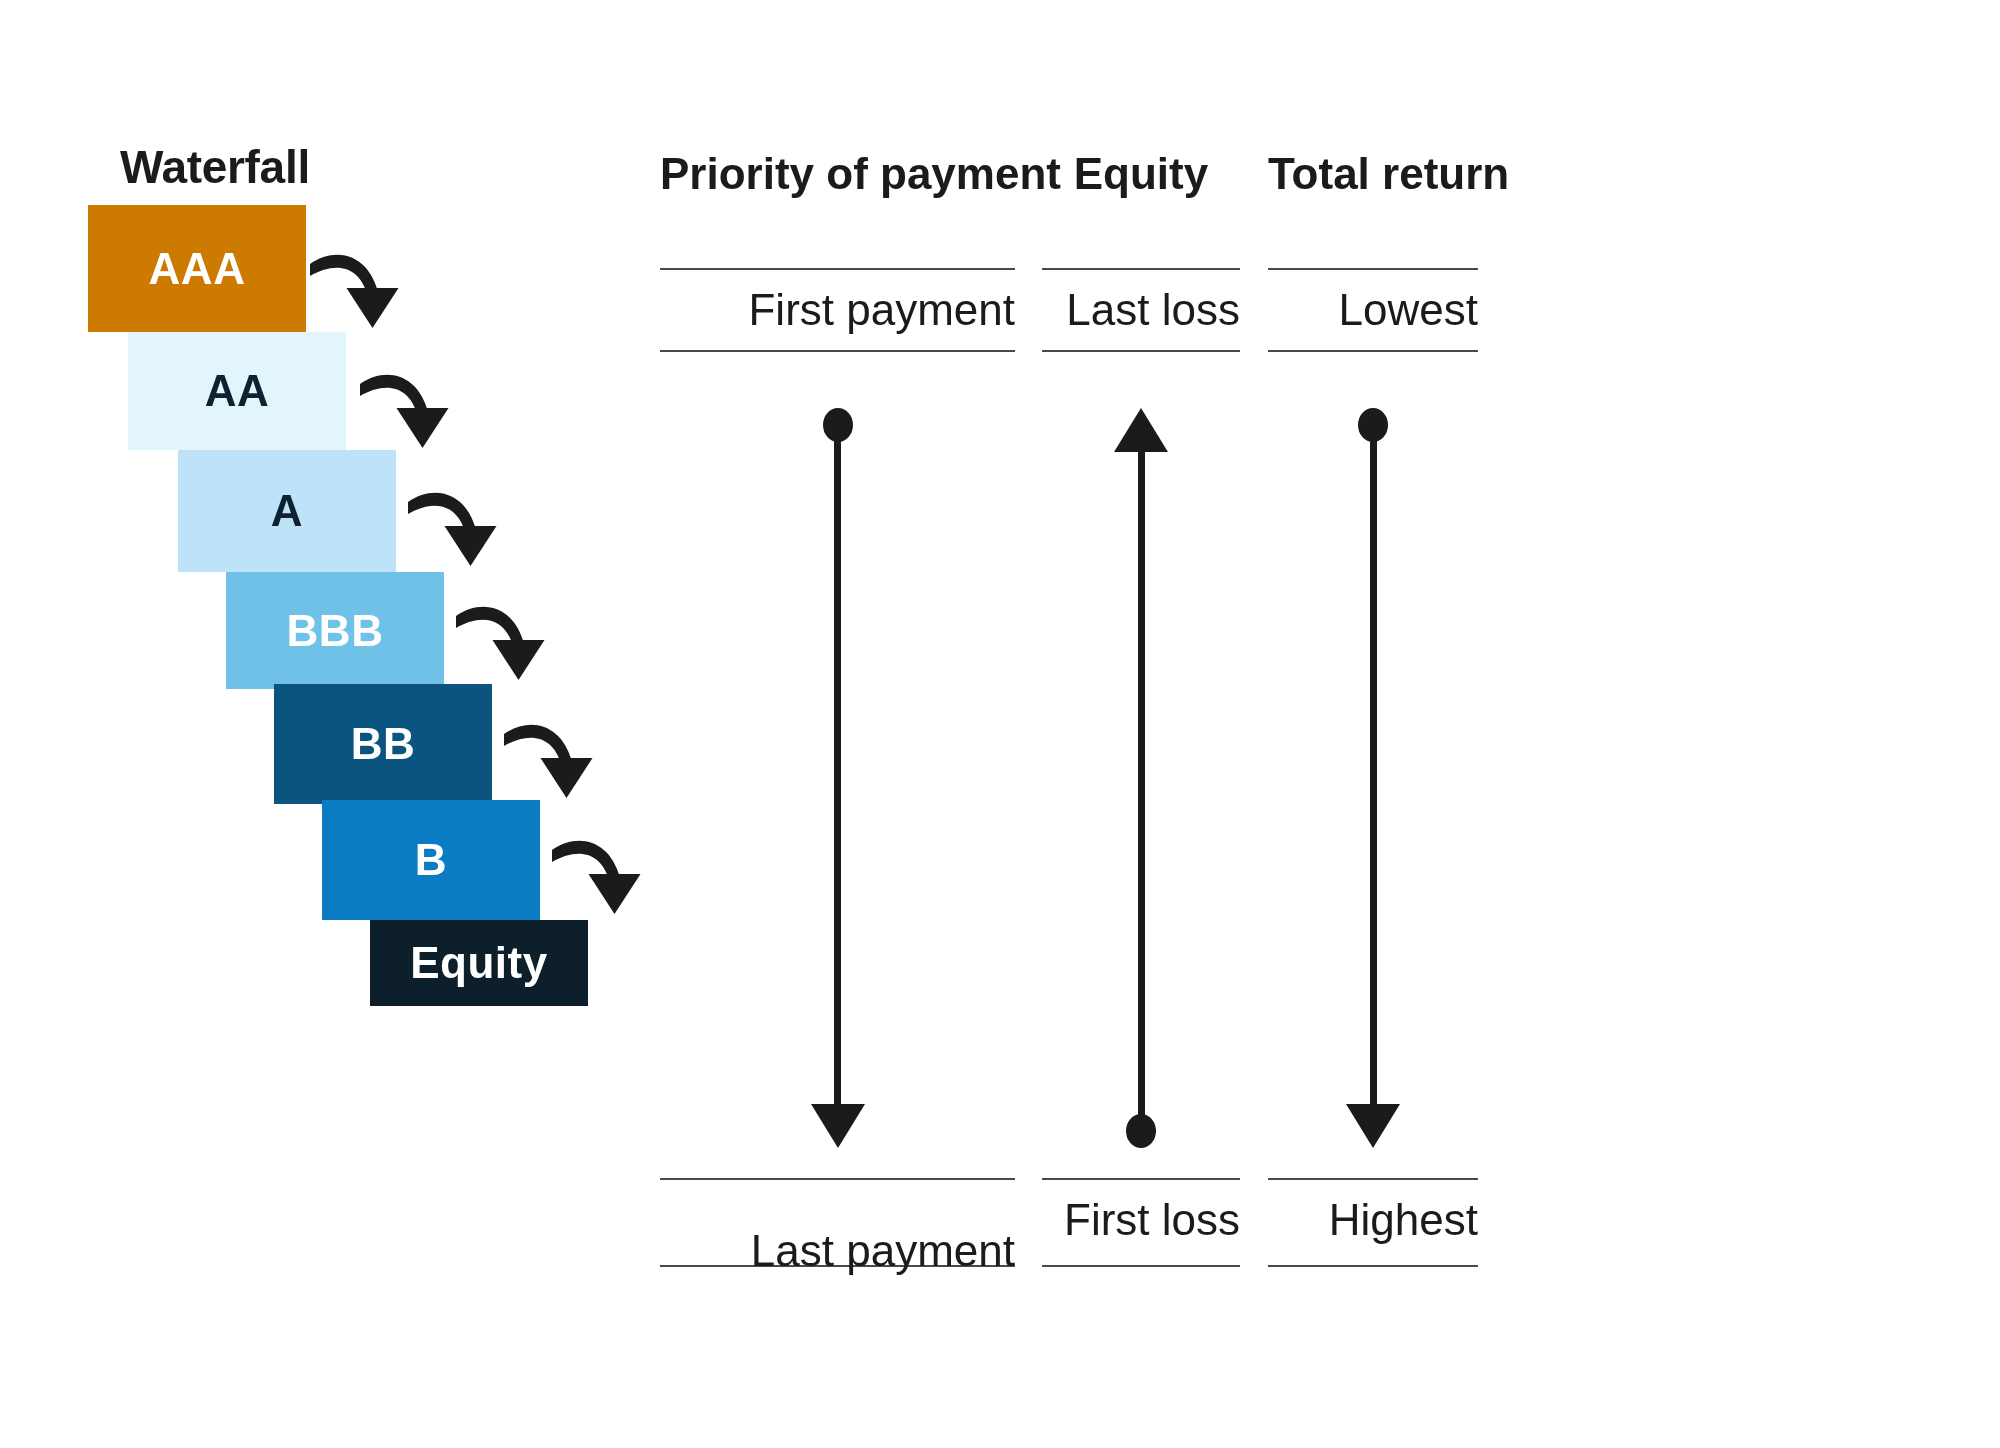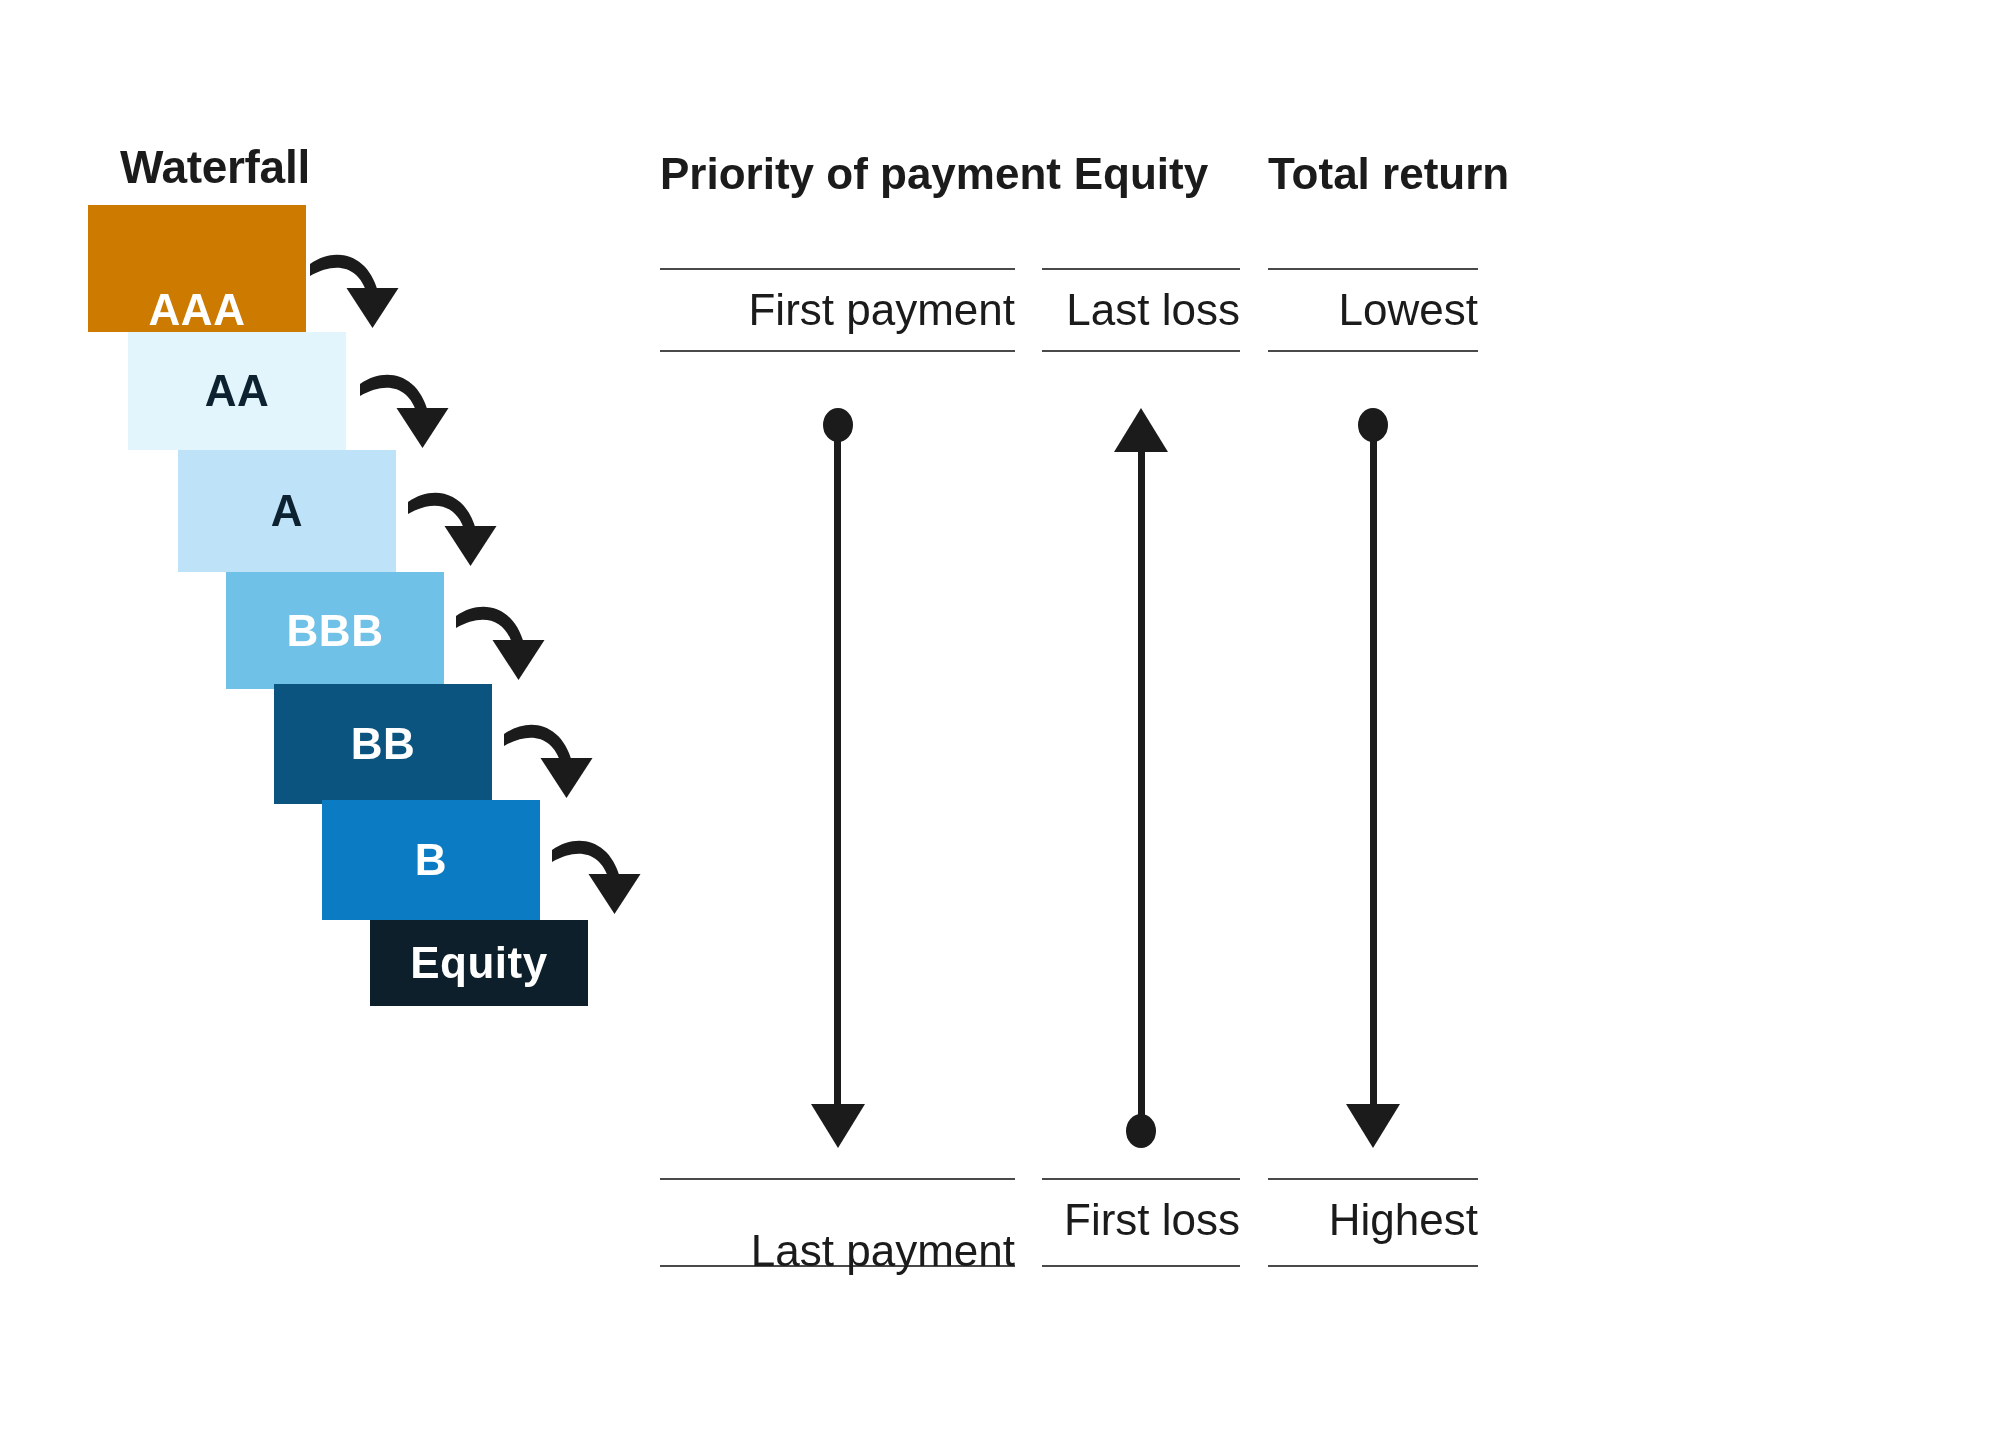--- a/index.html
+++ b/index.html
@@ -100,21 +100,21 @@
   .head-down{ border-top: 44px solid #1b1b1b; }
 </style>
 </head>
 <body>
 
 <div id="stage">
 
   <div class="wf-title" style="left:120px; top:140px;">Waterfall</div>
 
   <div id="tranche-layer">
-      <div class="tranche" style="left: 88px; top: 205px; width: 218px; height: 127px; background: rgb(204, 122, 0); z-index: 10; align-items: flex-end;">
+      <div class="tranche" style="left: 88px; top: 205px; width: 218px; height: 127px; background: rgb(204, 122, 0); z-index: 10;">
         <span class="tranche-label" style="color: rgb(255, 255, 255);">AAA</span>
       </div>
       <div class="tranche" style="left: 128px; top: 332px; width: 218px; height: 118px; background: rgb(226, 245, 252); z-index: 11;">
         <span class="tranche-label" style="color: rgb(12, 34, 48);">AA</span>
       </div>
       <div class="tranche" style="left: 178px; top: 450px; width: 218px; height: 122px; background: rgb(190, 227, 248); z-index: 12;">
         <span class="tranche-label" style="color: rgb(12, 34, 48);">A</span>
       </div>
       <div class="tranche" style="left: 226px; top: 572px; width: 218px; height: 117px; background: rgb(111, 193, 232); z-index: 13;">
         <span class="tranche-label" style="color: rgb(255, 255, 255);">BBB</span>

